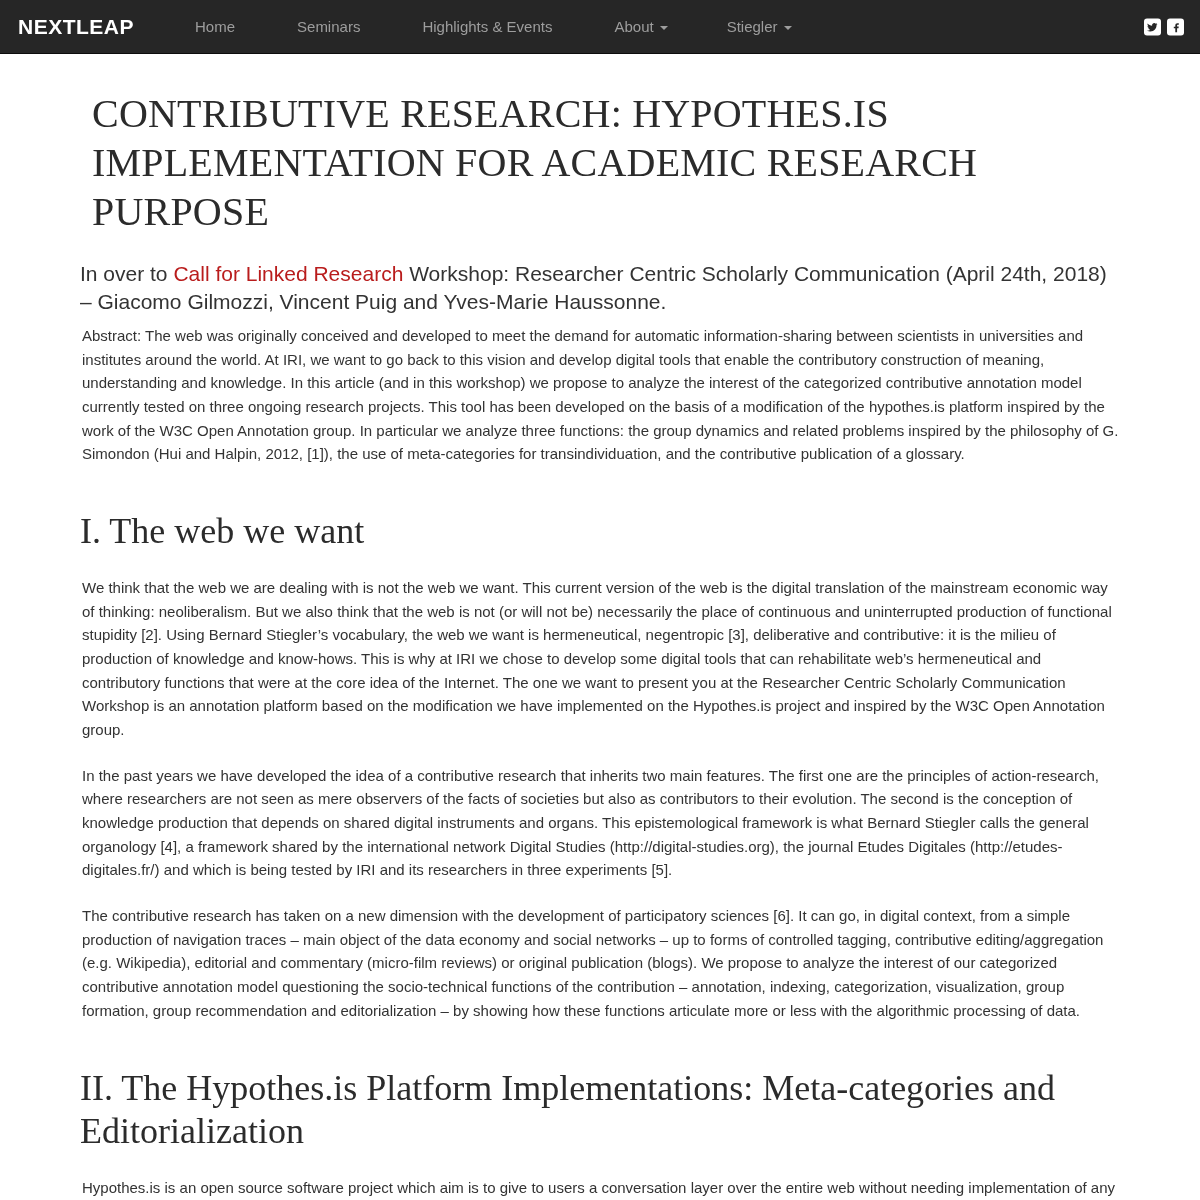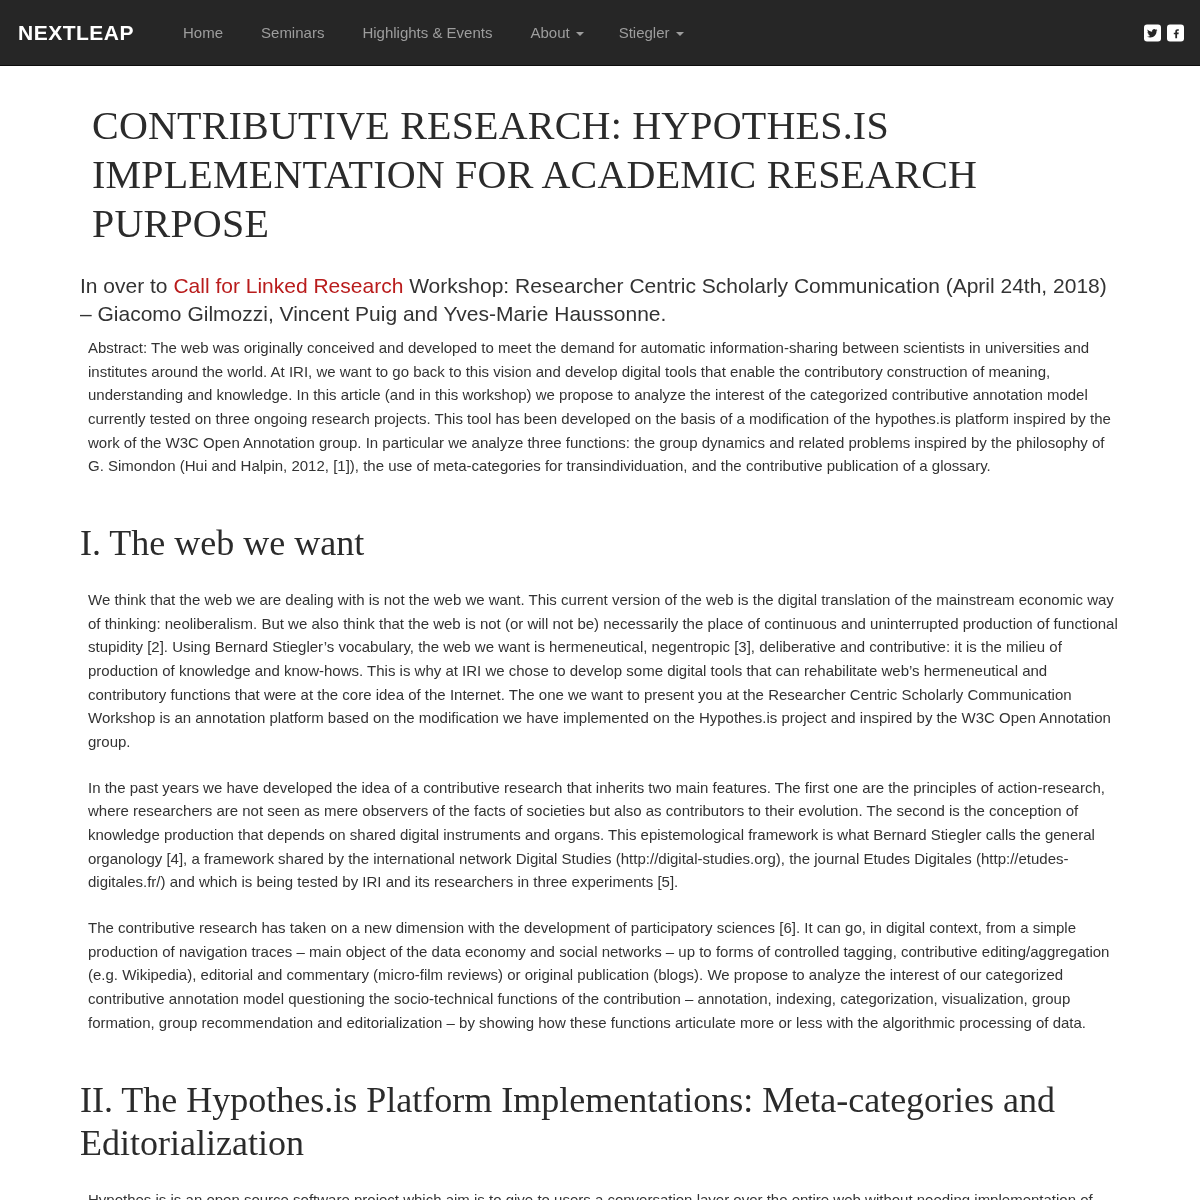--- a/index.html
+++ b/index.html
@@ -10,21 +10,21 @@
     background: #ffffff;
   }
   body {
     font-family: "Liberation Sans", sans-serif;
     color: #333333;
   }
 
   
   .navbar {
     width: 100%;
-    height: 66px;
+    height: 54px;
     background: #262626;
     border-bottom: 1px solid #0d0d0d;
     display: flex;
     align-items: center;
     padding: 0 16px 0 18px;
     position: relative;
   }
   .brand {
     color: #ffffff;
     font-size: 21px;
@@ -35,21 +35,21 @@
     line-height: 1;
     white-space: nowrap;
   }
   .nav-links {
     display: flex;
     align-items: center;
     list-style: none;
     margin: 0;
     padding: 0;
   }
-  .nav-links li { margin: 4px; }
+  .nav-links li { margin: 16px; }
   .nav-link {
     display: block;
     color: #9d9d9d;
     font-size: 15px;
     text-decoration: none;
     padding: 6px 15px;
     line-height: 1.4;
     white-space: nowrap;
   }
   .nav-link.has-caret { padding-right: 26px; position: relative; }
@@ -108,21 +108,21 @@
     max-width: 1045px;
   }
   .subtitle a {
     color: #b91c1c;
     text-decoration: none;
   }
   p.body-text {
     font-size: 15px;
     line-height: 1.58;
     color: #333333;
-    margin: 8px 0 0 8px;
+    margin: 8px 0 0 2px;
     max-width: 1042px;
     text-align: left;
   }
   p.body-text + p.body-text { margin-top: 22px; }
 
   h2.section-heading {
     font-family: "Liberation Serif", serif;
     font-size: 36px;
     font-weight: normal;
     line-height: 1.22;

